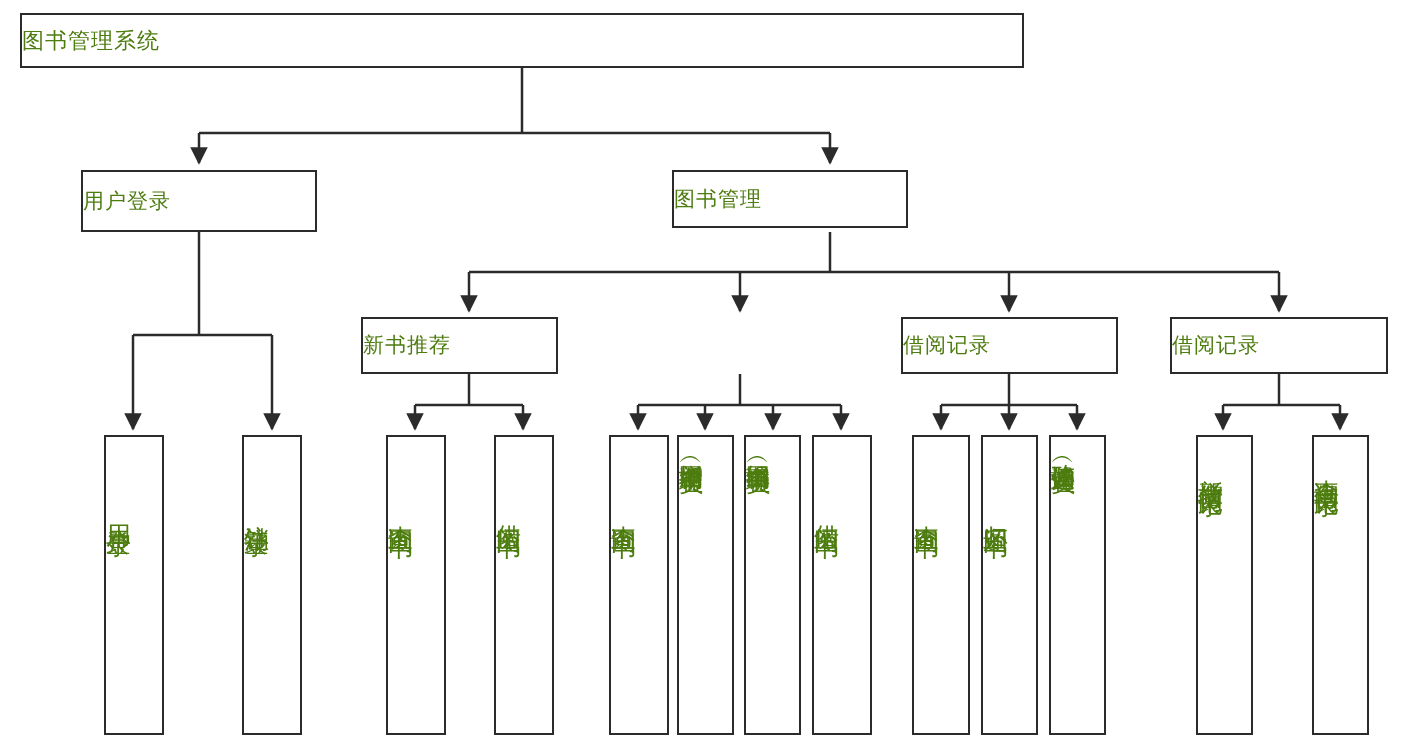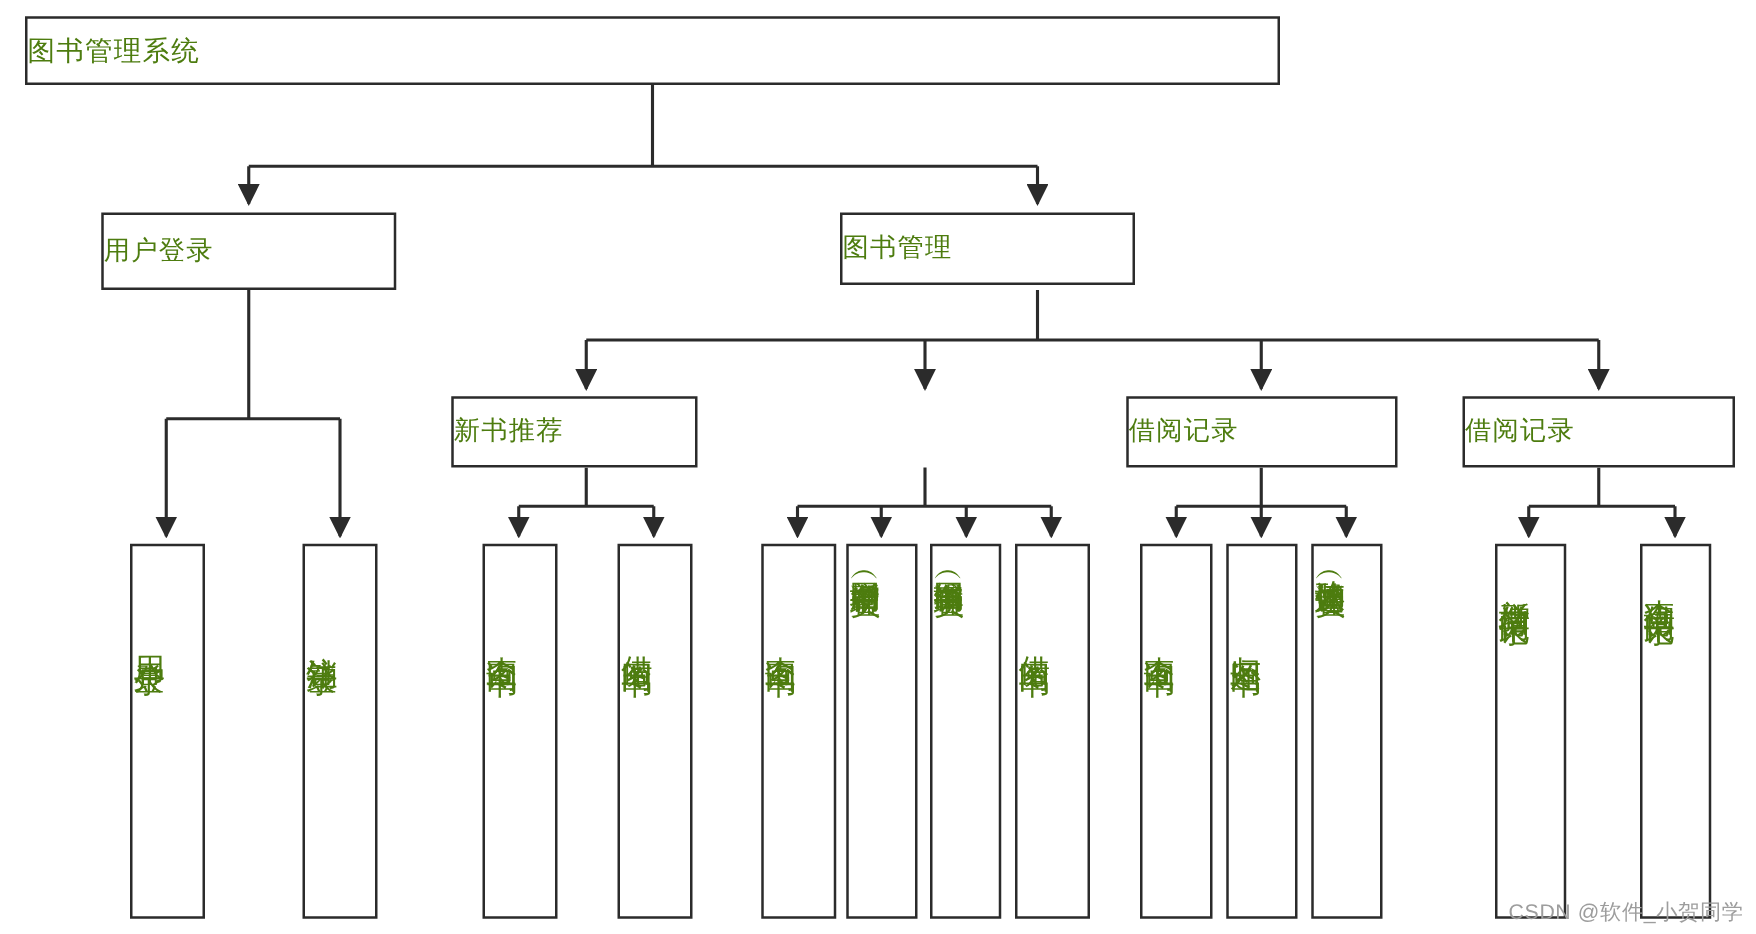--- a/index.html
+++ b/index.html
@@ -170,14 +170,13 @@
     <span class="lbl">确认归还（管理员）</span>
   </div>
 
   <div class="node v" style="left:1196px;top:435px;width:57px;height:300px;padding-top:22px;">
     <span class="lbl">新增借阅记录</span>
   </div>
   <div class="node v" style="left:1312px;top:435px;width:57px;height:300px;padding-top:22px;">
     <span class="lbl">查询借阅记录</span>
   </div>
 
-  <div class="watermark">CSDN @软件_小贺同学</div>
 </div>
 
 </body></html>

